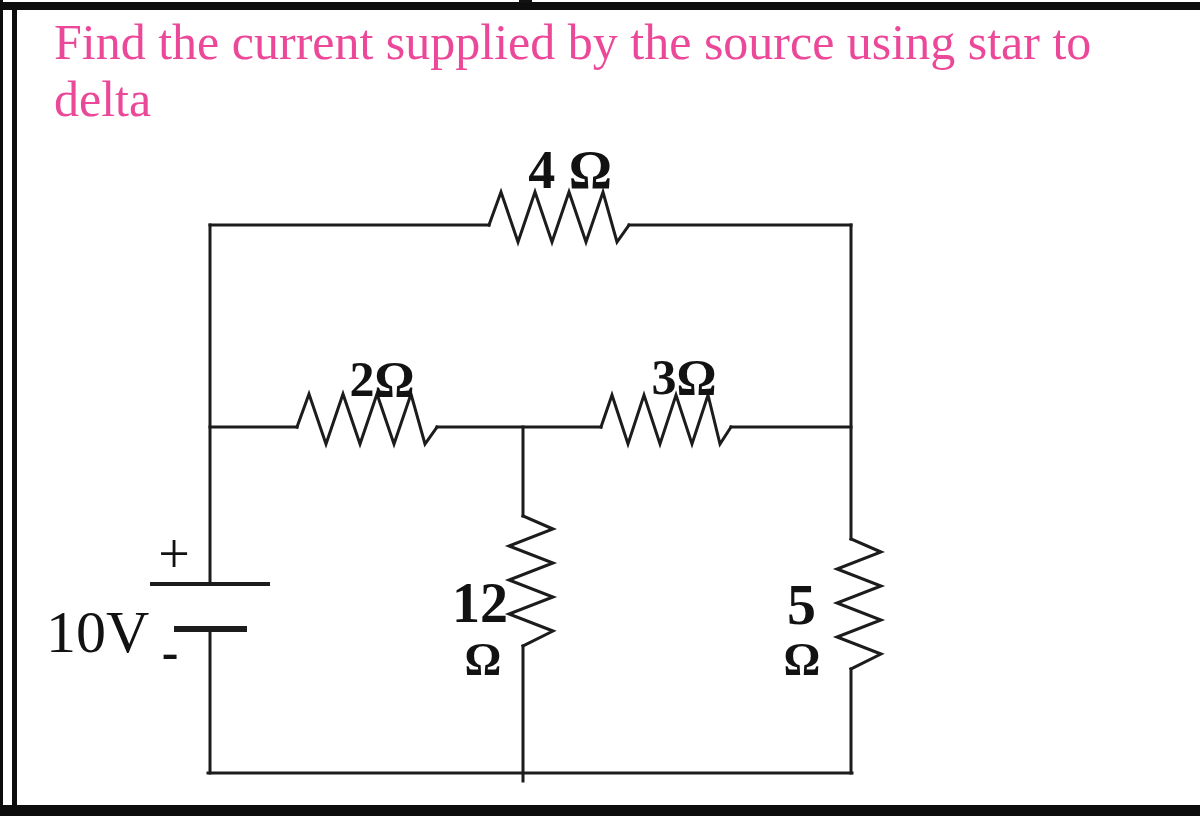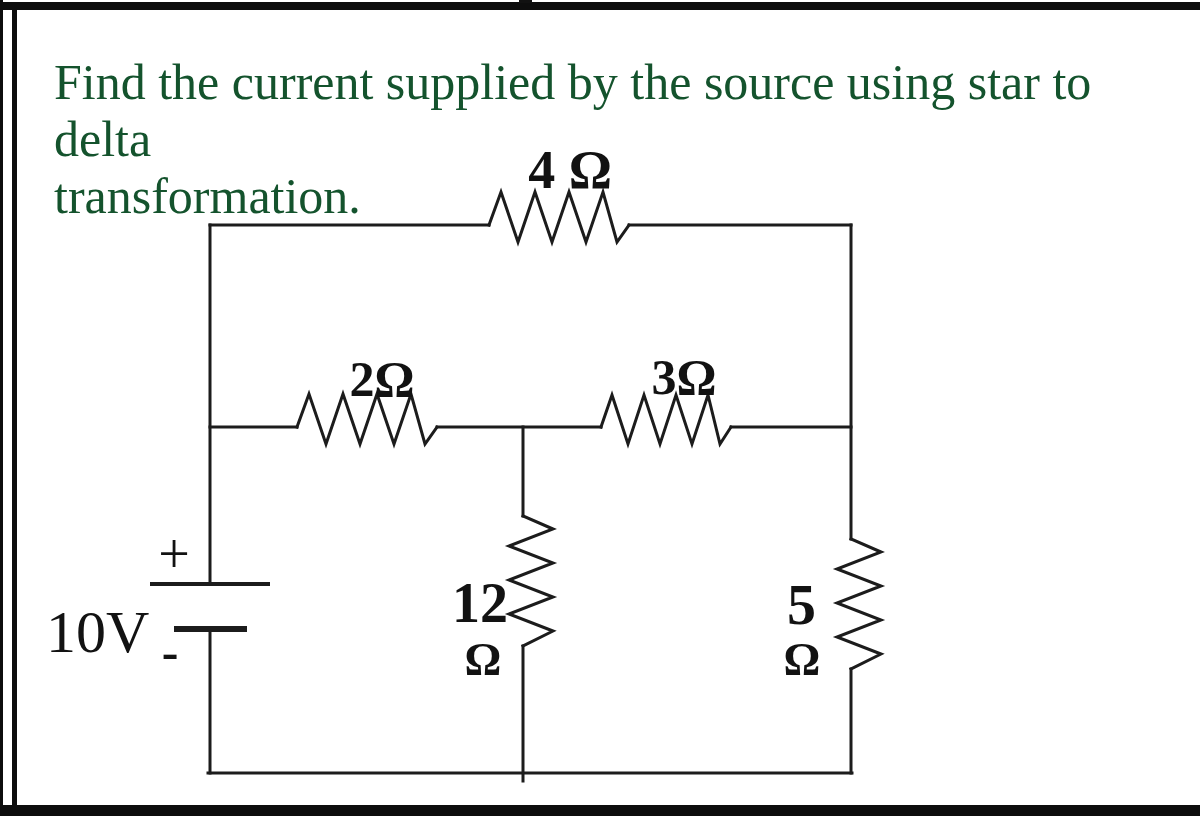--- a/index.html
+++ b/index.html
@@ -37,23 +37,22 @@
     background: #111;
   }
   
   .problem-text {
     position: absolute;
     left: 54px;
     top: 14px;
     width: 1140px;
     font-size: 50px;
     line-height: 57px;
-    color: #14532d;
+    color: #ec4899;
     letter-spacing: 0px;
-    margin-top: 40px;
   }
   
   .circuit-svg {
     position: absolute;
     left: 0; top: 0;
     width: 1200px; height: 816px;
   }
   .wire {
     stroke: #1c1c1c;
     stroke-width: 3;
@@ -87,21 +86,20 @@
 <div id="page">
 
   <div class="border-top"></div>
   <div class="border-left-outer"></div>
   <div class="border-left-inner"></div>
   <div class="border-bottom"></div>
   <div class="stray-mark"></div>
 
   <div class="problem-text">
     <div>Find the current supplied by the source using star to delta</div>
-    <div>transformation.</div>
   </div>
 
   <svg class="circuit-svg" viewBox="0 0 1200 816">
 
     <path class="wire" d="M210 225 H489 M629 225 H851"></path>
     <path class="wire" d="M210 225 V584 M210 629 V773"></path>
     <path class="wire" d="M851 225 V539 M851 669 V773"></path>
     <path class="wire" d="M210 427 H297 M437 427 H601 M731 427 H851"></path>
     <path class="wire" d="M523 427 V516 M523 646 V781"></path>
     <path class="wire" d="M208 773 H852"></path>

